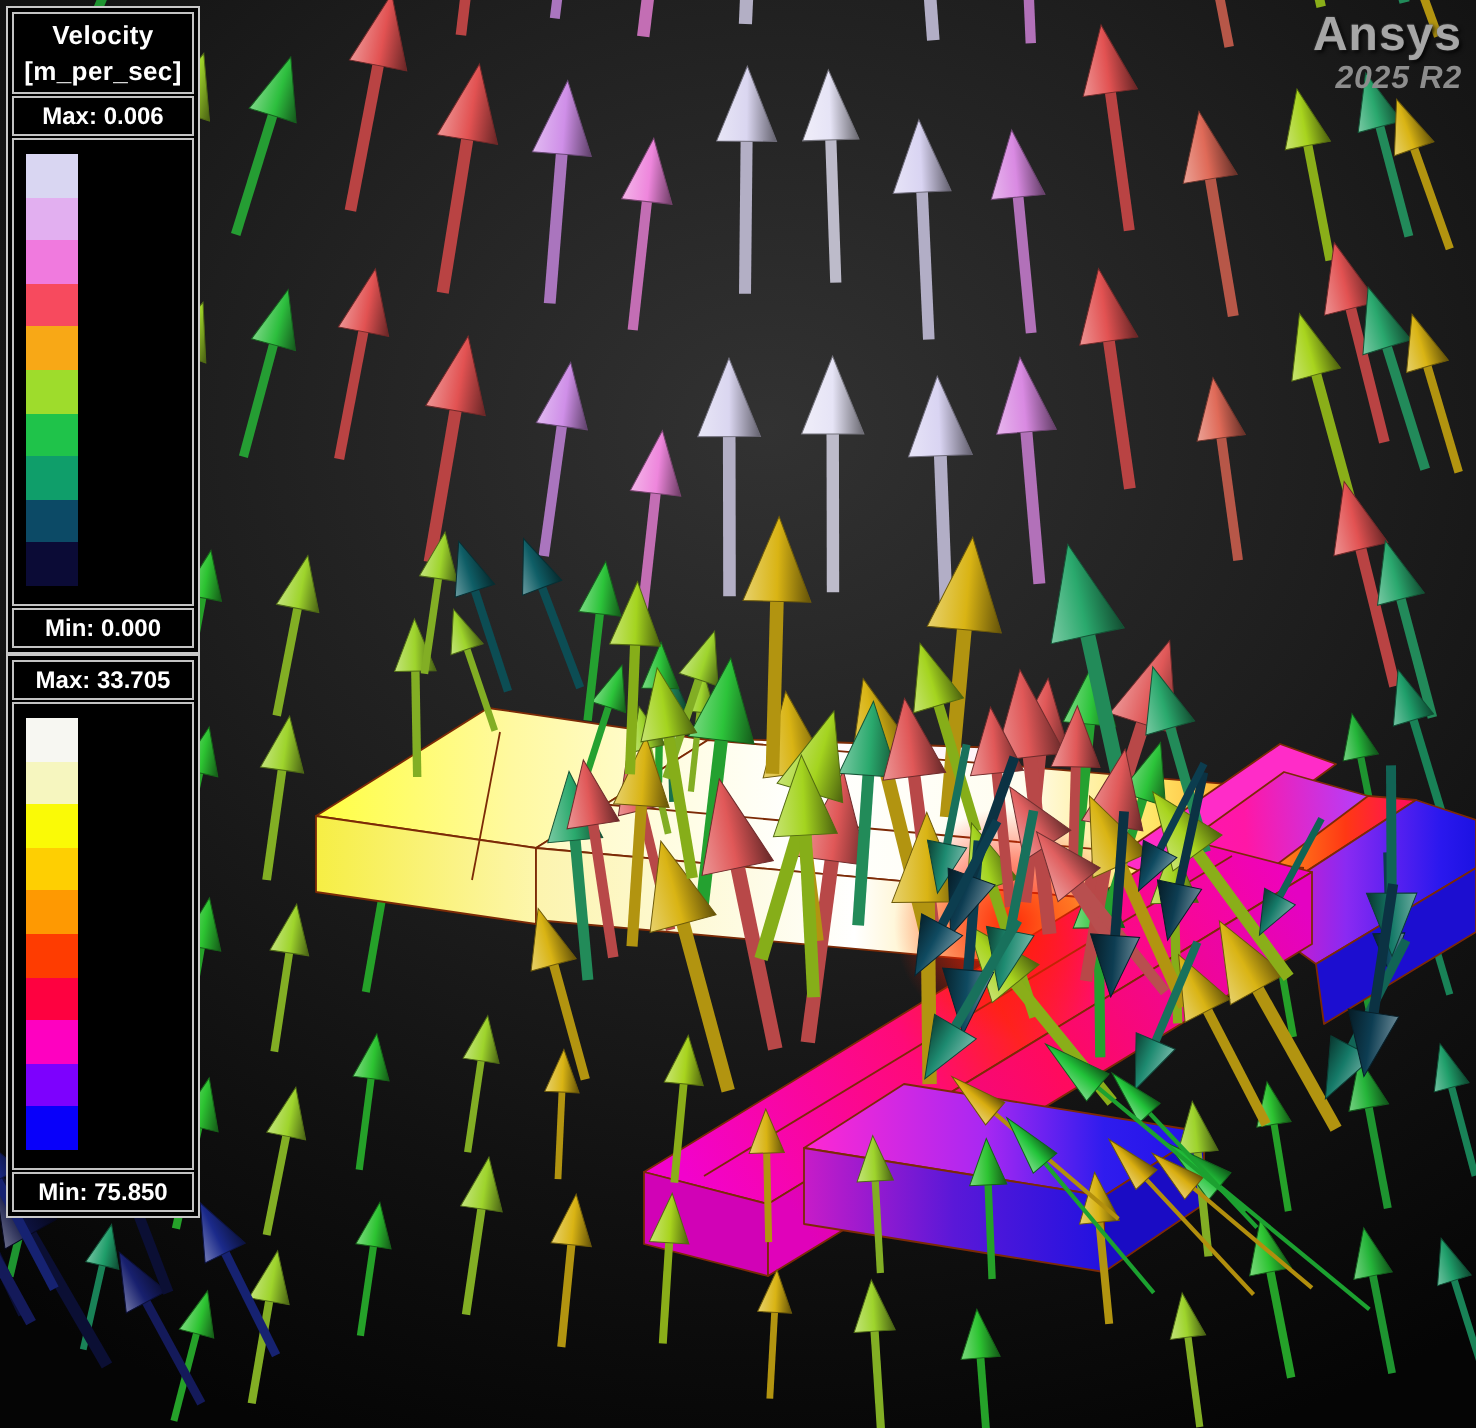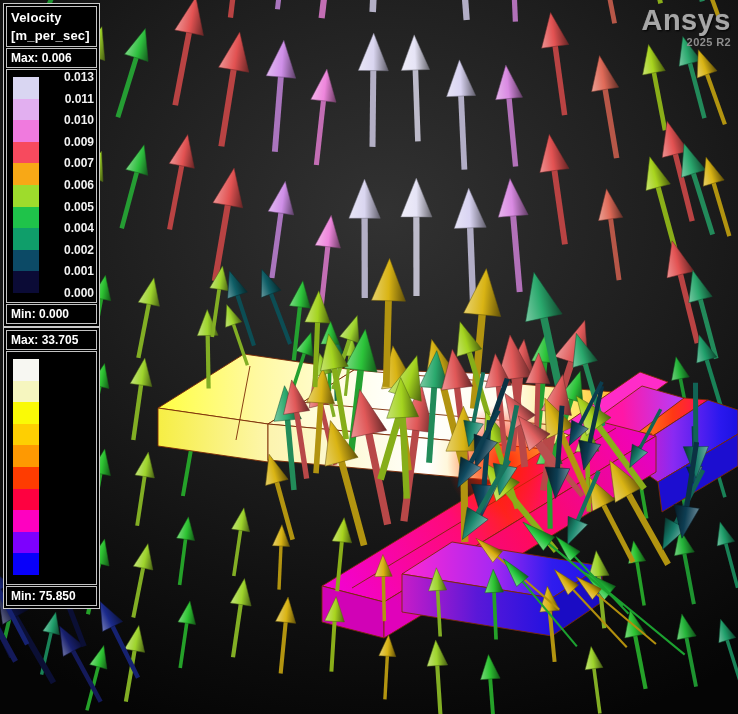--- a/index.html
+++ b/index.html
@@ -8,37 +8,37 @@
     font-family:"Liberation Sans",sans-serif;
     background:#0a0a0a;
   }
   #scene{position:absolute;left:0;top:0;width:738px;height:714px;}
   .legend{
     position:absolute;left:3px;width:97px;background:#000;
     border:1px solid #c9c9c9;color:#fff;box-sizing:border-box;padding:1px;
   }
   #legend-velocity{top:3px;}
   #legend-temperature{top:327px;}
-  .l-sec{border:1px solid #c3c3c3;margin:1px;padding:2px 4px;background:#000;}
+  .l-sec{border:1px solid #c3c3c3;margin:1px;padding:2px 4px;background:#000;text-align:center;}
   .l-title{font-size:13px;font-weight:700;line-height:1.35;letter-spacing:.2px;}
   .l-max,.l-min{font-size:12px;font-weight:600;padding:2px 4px;}
   .l-bands{position:relative;height:232px;padding:0;}
   .swatches{position:absolute;left:6px;top:7px;width:26px;}
   .band{width:26px;height:21.6px;}
   .ticks{position:absolute;right:2px;top:7px;width:56px;height:216px;}
   .tick{
     position:absolute;right:0;transform:translateY(-50%);
     font-size:12px;font-weight:600;white-space:nowrap;color:#f2f2f2;
   }
   .logo{position:absolute;right:7px;top:6px;text-align:right;z-index:5;}
   .logo-name{
-    font-size:29px;font-weight:700;color:#a6a6a6;line-height:1;
+    font-size:24px;font-weight:700;color:#a6a6a6;line-height:1;
     text-shadow:1px 1px 2px #000,0 0 1px #777;letter-spacing:.5px;
   }
-  .logo-ver{font-size:11px;font-weight:700;color:#8d8d8d;margin-top:1px;letter-spacing:.4px;}
+  .logo-ver{font-size:16px;font-weight:700;color:#8d8d8d;margin-top:1px;letter-spacing:.4px;font-style:italic;}
 </style>
 </head>
 <body>
 
 <div id="viewport" style="background: radial-gradient(640px 540px at 52% 30%, rgb(50, 50, 50) 0%, rgb(30, 30, 30) 45%, rgb(17, 17, 17) 72%, rgb(5, 5, 5) 100%);">
   <svg id="scene" viewBox="0 0 738 714">
       <defs>
         <radialGradient id="glowG">
           <stop offset="0" stop-color="#ff2000" stop-opacity="0.95"></stop>
           <stop offset="0.55" stop-color="#ff2000" stop-opacity="0.5"></stop>
@@ -1039,33 +1039,20 @@
           <div class="band" style="background: rgb(217, 214, 242);"></div>
           <div class="band" style="background: rgb(226, 175, 240);"></div>
           <div class="band" style="background: rgb(240, 122, 222);"></div>
           <div class="band" style="background: rgb(247, 74, 94);"></div>
           <div class="band" style="background: rgb(248, 168, 22);"></div>
           <div class="band" style="background: rgb(158, 220, 44);"></div>
           <div class="band" style="background: rgb(31, 195, 74);"></div>
           <div class="band" style="background: rgb(15, 158, 106);"></div>
           <div class="band" style="background: rgb(12, 74, 102);"></div>
           <div class="band" style="background: rgb(11, 11, 54);"></div>
-        </div>
-      <div class="ticks">
-          <div class="tick" style="top: 0px;">0.013</div>
-          <div class="tick" style="top: 21.6px;">0.011</div>
-          <div class="tick" style="top: 43.2px;">0.010</div>
-          <div class="tick" style="top: 64.8px;">0.009</div>
-          <div class="tick" style="top: 86.4px;">0.007</div>
-          <div class="tick" style="top: 108px;">0.006</div>
-          <div class="tick" style="top: 129.6px;">0.005</div>
-          <div class="tick" style="top: 151.2px;">0.004</div>
-          <div class="tick" style="top: 172.8px;">0.002</div>
-          <div class="tick" style="top: 194.4px;">0.001</div>
-          <div class="tick" style="top: 216px;">0.000</div>
         </div>
     </div>
     <div class="l-sec l-min">Min: 0.000</div>
   </div>
 
   <div class="legend" id="legend-temperature">
     <div class="l-sec l-max">Max: 33.705</div>
     <div class="l-sec l-bands">
       <div class="swatches">
           <div class="band" style="background: rgb(247, 247, 242);"></div>

